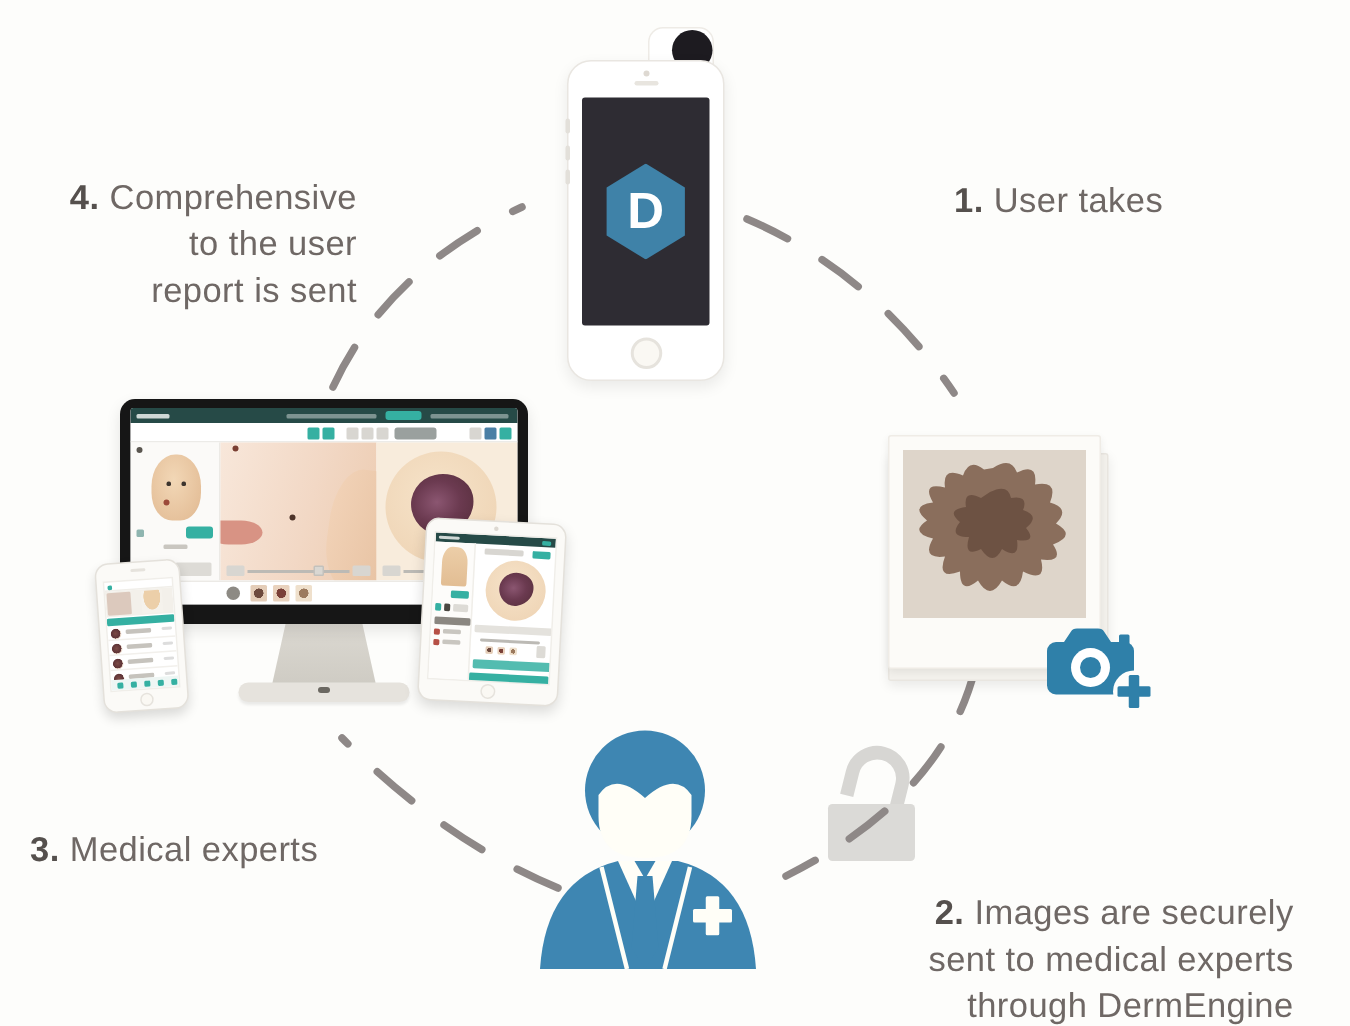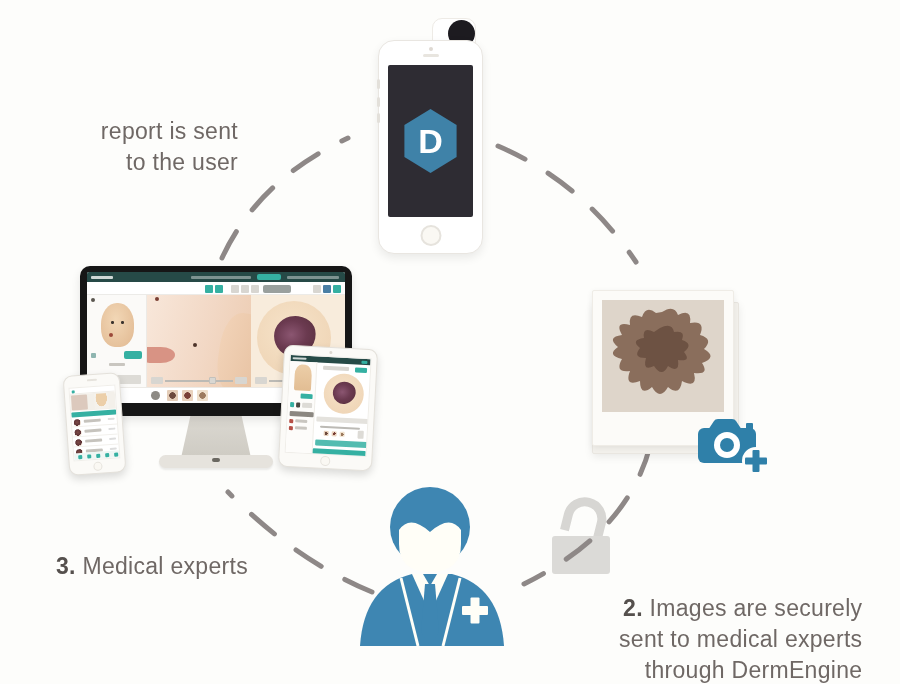--- a/index.html
+++ b/index.html
@@ -8,21 +8,21 @@
     position:relative; width:900px; height:684px; margin:0 auto;
     background:#fdfdfb; overflow:hidden;
     font-family:"Liberation Sans", sans-serif;
   }
   
   .step { position:absolute; z-index:6; font-size:23px; line-height:31px;
           color:#6f6865; letter-spacing:.3px; }
   .step b { font-weight:700; color:#55504d; }
   #step1 { left:636px; top:118px; text-align:left; }
   #step2 { left:619px; top:549px; text-align:right;margin-top:44px; }
-  #step3 { left:8px;  top:551px; width:240px; text-align:right; }
+  #step3 { left:20px;  top:551px; width:240px; text-align:left; }
   #step4 { left:18px;  top:116px; width:220px; text-align:right; }
   
   #arcs { position:absolute; left:0; top:0; z-index:3; }
   #arcs path { fill:none; stroke:#8e8887; stroke-width:5;
                stroke-linecap:round; stroke-dasharray:30 27; }
   
   .phone-top { position:absolute; left:370px; top:16px; width:120px; height:242px; z-index:4; }
   .lens-tab { position:absolute; left:62px; top:2px; width:44px; height:34px;
               background:#fff; border:1px solid #eeebe6; border-radius:10px; }
   .lens { position:absolute; left:78px; top:4px; width:27px; height:27px;
@@ -122,32 +122,34 @@
 <div id="canvas">
 
   <svg id="arcs" width="900" height="684">
     <path d="M 222 258 Q 258 180 348 138"></path>
     <path d="M 498 146 Q 582 182 636 262"></path>
     <path d="M 650 446 Q 628 532 524 584"></path>
     <path d="M 372 592 Q 295 560 228 492"></path>
   </svg>
 
   <div class="step" id="step1">
+    <div><b>1.</b> <span>User takes</span></div>
   </div>
   <div class="step" id="step2">
     <div><b>2.</b> <span>Images are securely</span></div>
     <div>sent to medical experts</div>
     <div>through DermEngine</div>
   </div>
   <div class="step" id="step3">
     <div><b>3.</b> <span>Medical experts</span></div>
   </div>
   <div class="step" id="step4">
+    <div><b>4.</b> <span>Comprehensive</span></div>
+    <div>to the user</div>
     <div>report is sent</div>
-    <div>to the user</div>
   </div>
 
   <div class="phone-top">
     <div class="lens-tab"></div>
     <div class="lens"></div>
     <div class="body">
       <div class="side-btn" style="top:38px"></div>
       <div class="side-btn" style="top:56px"></div>
       <div class="side-btn" style="top:72px"></div>
       <div class="cam-dot"></div>

